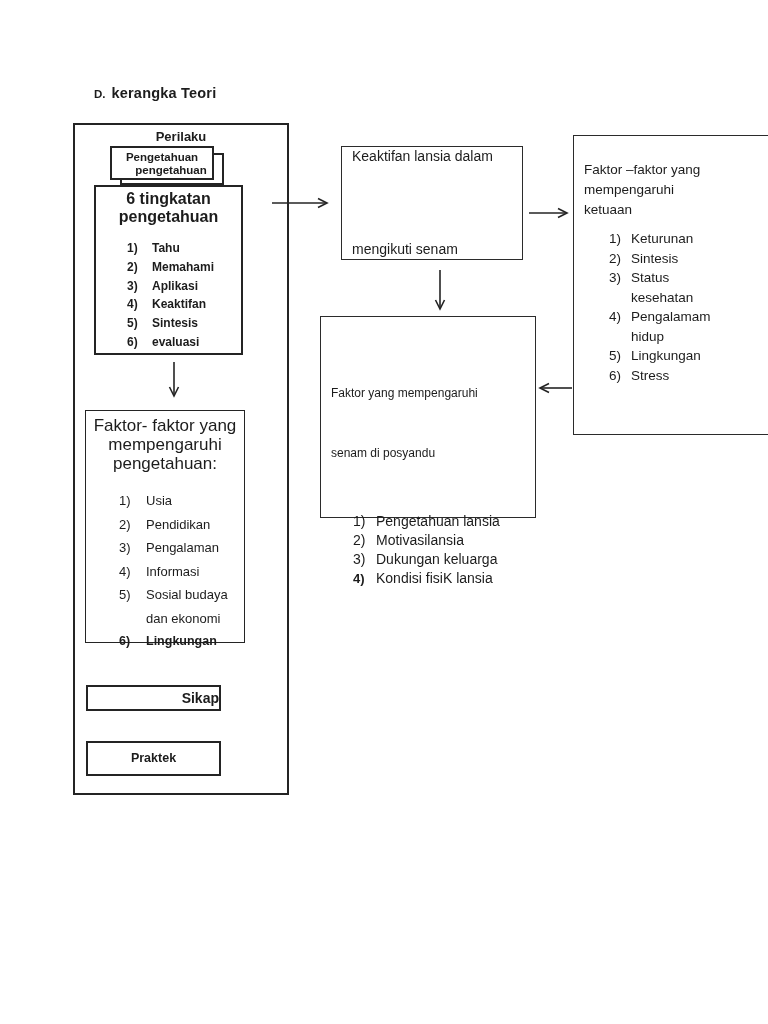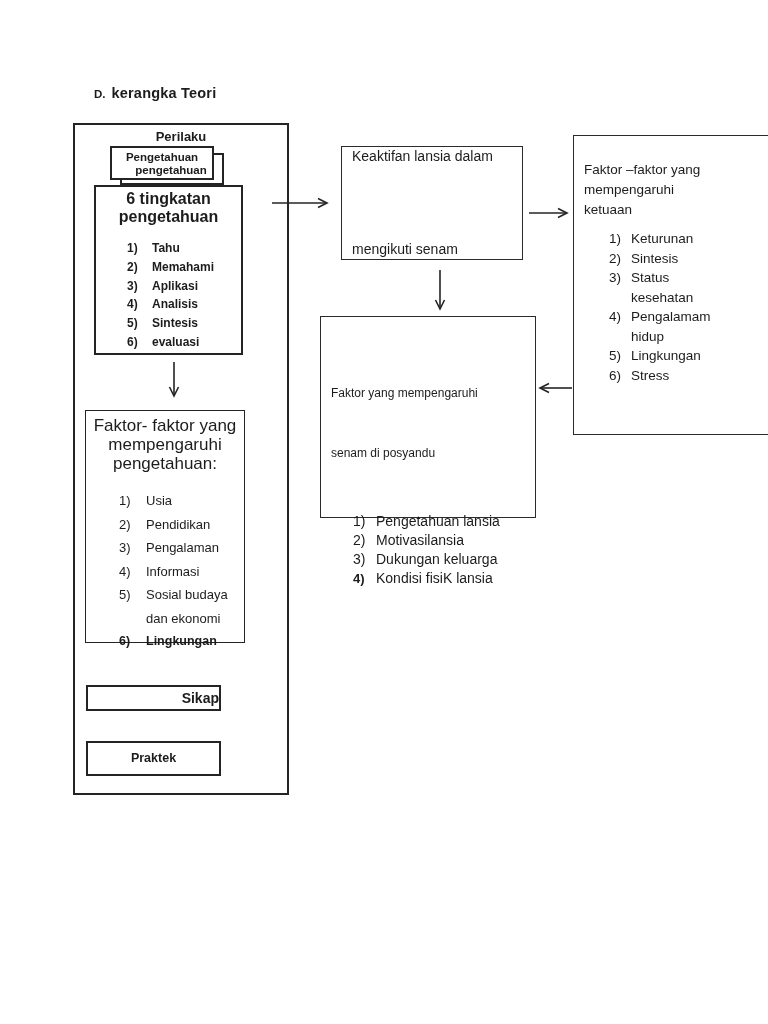--- a/index.html
+++ b/index.html
@@ -103,21 +103,21 @@
         <div class="row">
             <span class="num">2)</span>
             <span class="lbl">Memahami</span>
           </div>
         <div class="row">
             <span class="num">3)</span>
             <span class="lbl">Aplikasi</span>
           </div>
         <div class="row">
             <span class="num">4)</span>
-            <span class="lbl">Analisis</span>
+            <span class="lbl">Keaktifan</span>
           </div>
         <div class="row">
             <span class="num">5)</span>
             <span class="lbl">Sintesis</span>
           </div>
         <div class="row">
             <span class="num">6)</span>
             <span class="lbl">evaluasi</span>
           </div>
       </div>

